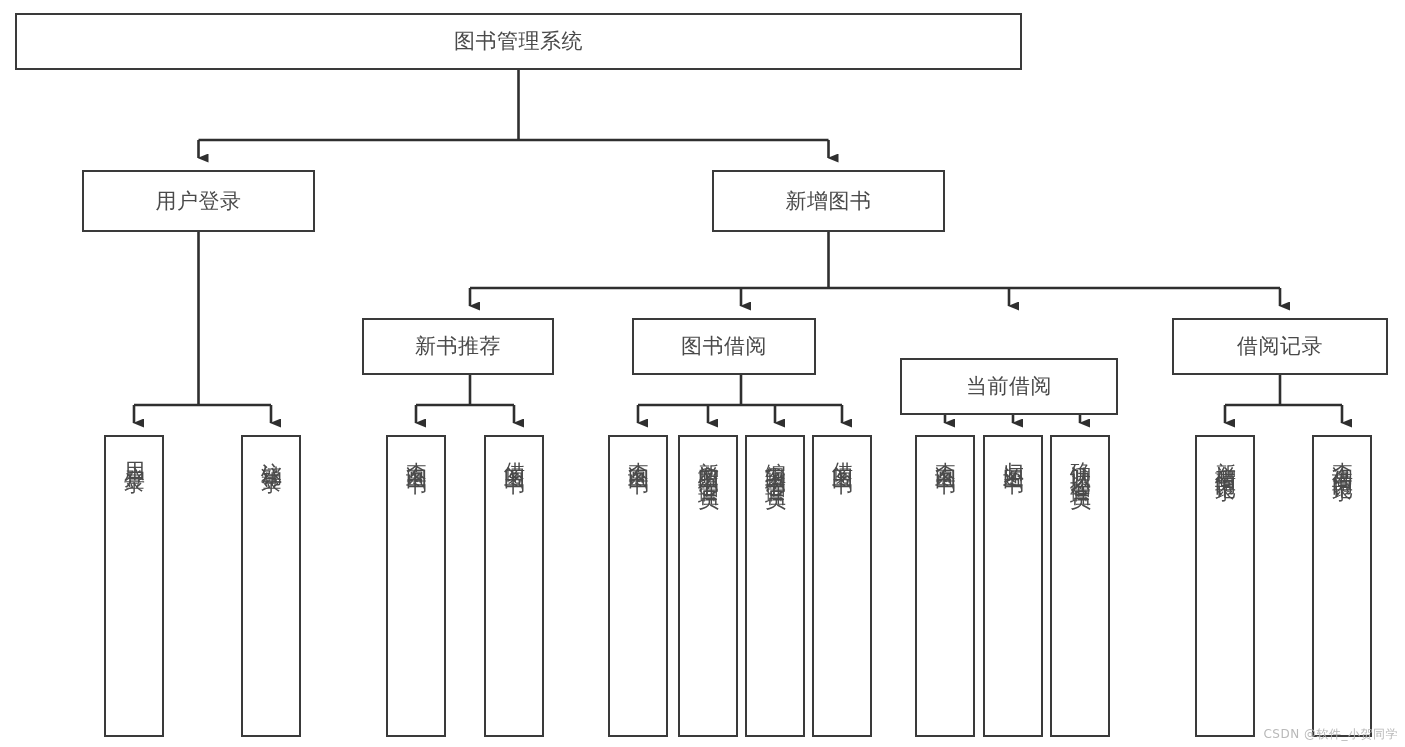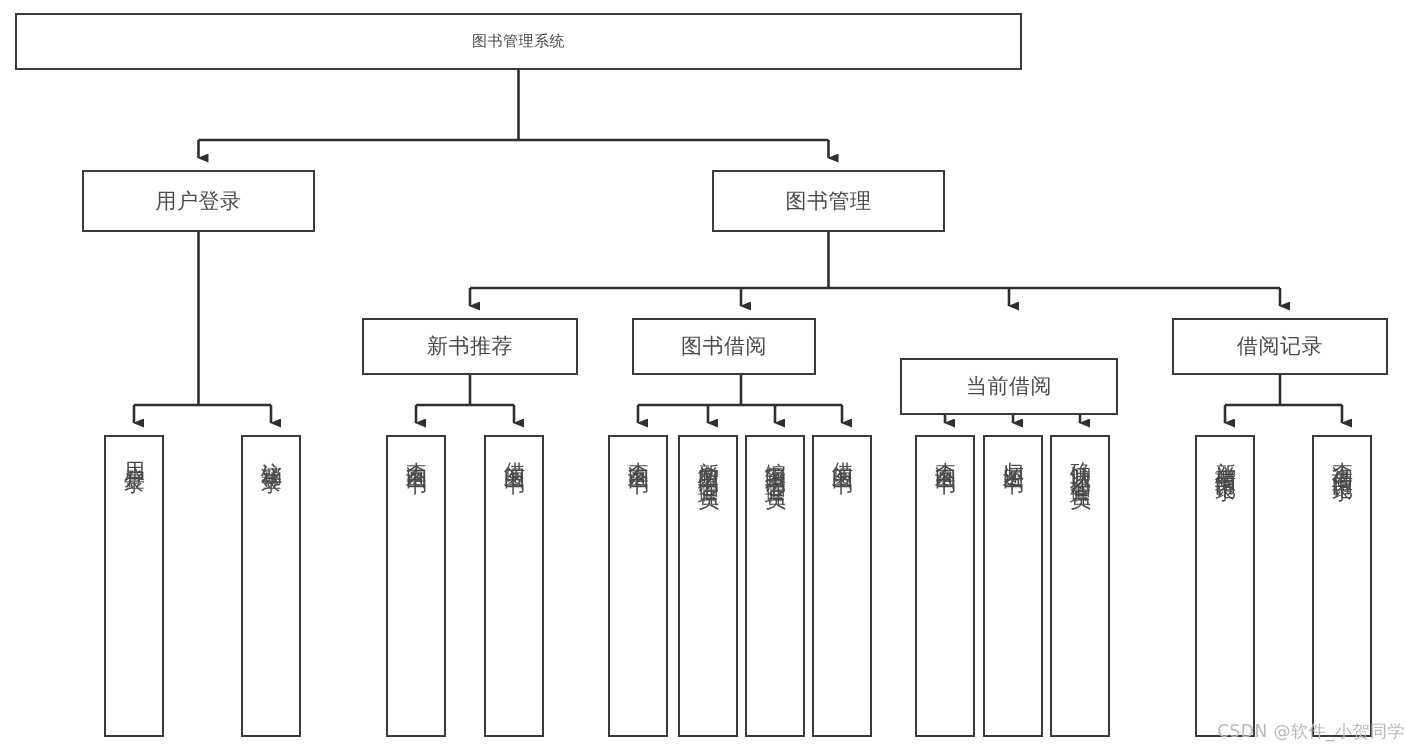--- a/index.html
+++ b/index.html
@@ -44,42 +44,42 @@
     color: #4a4a4a;
     line-height: 1.05;
     white-space: pre;
   }
   
   .node.horiz .label {
     font-size: 21px;
     letter-spacing: 0.5px;
   }
   .node.root .label {
-    font-size: 15px;
+    font-size: 21px;
   }
   
   .node.vert {
     align-items: flex-start;
     justify-content: center;
     padding-top: 8px;
   }
   .node.vert .label {
     writing-mode: vertical-rl;
     text-orientation: upright;
     font-size: 21px;
     line-height: 1;
     letter-spacing: 4px;
     white-space: normal;
   }
   
   #watermark {
     position: absolute;
-    right: 0;
+    right: 7px;
     bottom: 4px;
-    font-size: 17px;
+    font-size: 12px;
     color: #b9b9b9;
     letter-spacing: 0.5px;
     white-space: nowrap;
     font-family: "DejaVu Sans", "Liberation Sans", sans-serif;
     text-align: center;
   }
 </style>
 </head>
 <body>
 
@@ -129,23 +129,23 @@
   </svg>
 
   <div id="nodes">
       <div class="node horiz root" style="left: 15px; top: 13px; width: 1007px; height: 57px;">
         <span class="label">图书管理系统</span>
       </div>
       <div class="node horiz" style="left: 82px; top: 170px; width: 233px; height: 62px;">
         <span class="label">用户登录</span>
       </div>
       <div class="node horiz" style="left: 712px; top: 170px; width: 233px; height: 62px;">
-        <span class="label">图书管理</span>
+        <span class="label">新增图书</span>
       </div>
-      <div class="node horiz" style="left: 362px; top: 318px; width: 216px; height: 57px;">
+      <div class="node horiz" style="left: 362px; top: 318px; width: 192px; height: 57px;">
         <span class="label">新书推荐</span>
       </div>
       <div class="node horiz" style="left: 632px; top: 318px; width: 184px; height: 57px;">
         <span class="label">图书借阅</span>
       </div>
       <div class="node horiz" style="left: 900px; top: 318px; width: 218px; height: 57px; margin-top: 40px;">
         <span class="label">当前借阅</span>
       </div>
       <div class="node horiz" style="left: 1172px; top: 318px; width: 216px; height: 57px;">
         <span class="label">借阅记录</span>

